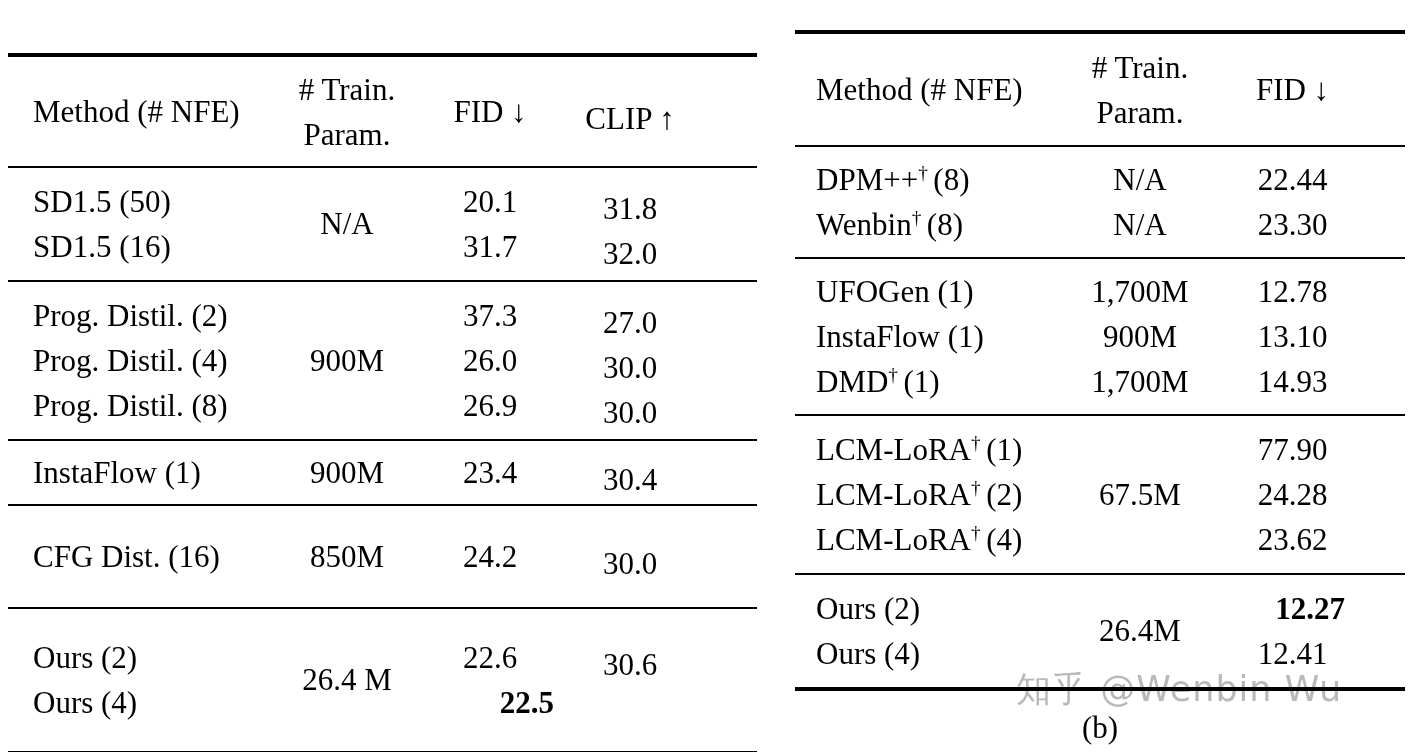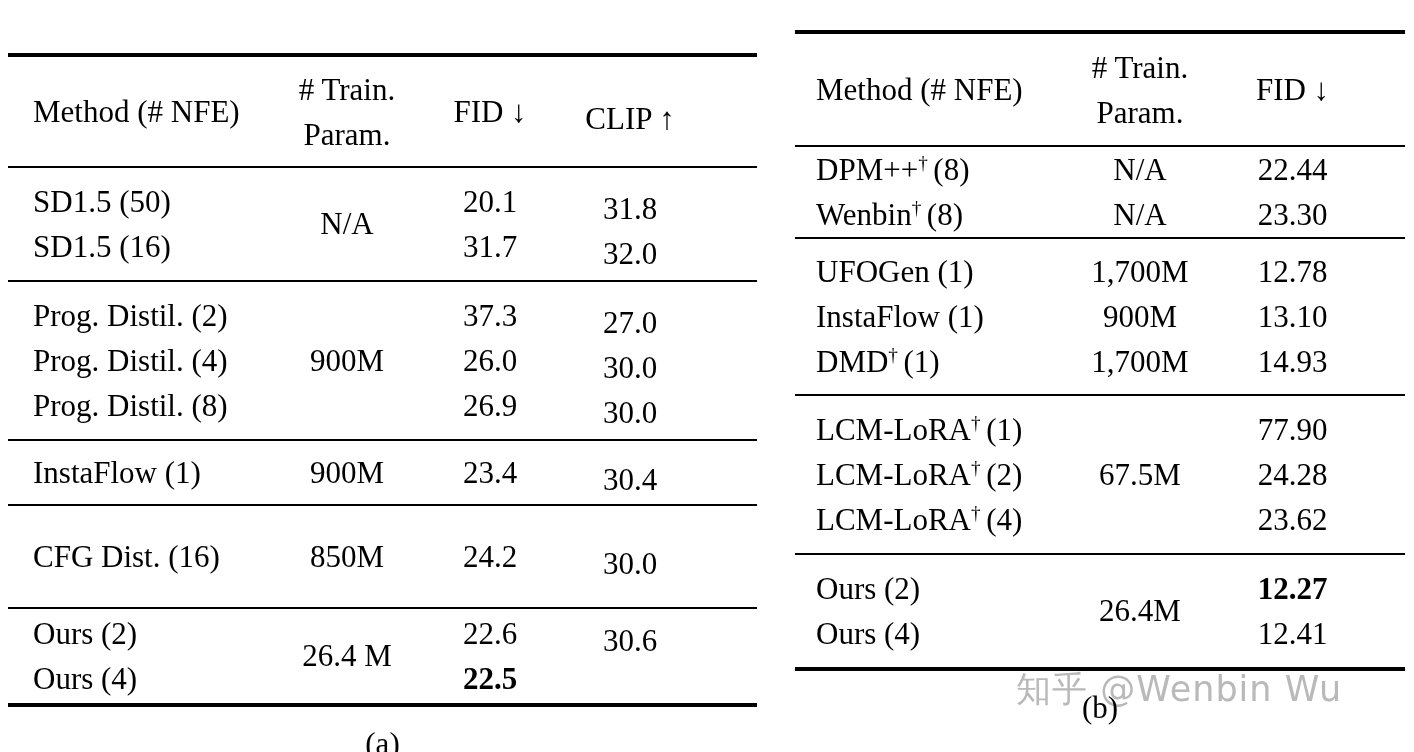--- a/index.html
+++ b/index.html
@@ -45,21 +45,21 @@
     white-space: nowrap;
   }
   .pcol-a { left: 260px; width: 158px; }
   .pcol-b { left: 245px; width: 200px; }
 
   .two-line { display: flex; flex-direction: column; justify-content: center; }
   .two-line div { line-height: 45px; text-align: center; }
 
   .dag { font-size: 0.62em; line-height: 0; }
   .nfe { margin-left: 0.18em; }
-  .bold { font-weight: bold; }
+  .bold { font-weight: bold; text-align: right; }
 
   .caption { margin-top: 14px; height: 45px; line-height: 45px; text-align: center; }
 
   #watermark {
     position: absolute;
     left: 1016px; top: 666px;
     font-family: "DejaVu Sans", "Liberation Sans", sans-serif;
     font-size: 35px;
     color: #b9b9b9;
     letter-spacing: 1px;
@@ -143,21 +143,21 @@
     <div class="row">
       <div class="cell m-a">CFG Dist. (16)</div>
       <div class="cell p-a">850M</div>
       <div class="cell f-a">24.2</div>
       <div class="cell c-a">30.0</div>
     </div>
   </div>
 
   <div class="rule thin"></div>
 
-  <div class="sec" style="padding:2px 0">
+  <div class="sec" style="padding:26px 0">
     <div class="span-param pcol-a">26.4 M</div>
     <div class="row">
       <div class="cell m-a">Ours (2)</div>
       <div class="cell p-a"></div>
       <div class="cell f-a">22.6</div>
       <div class="cell c-a">30.6</div>
     </div>
     <div class="row">
       <div class="cell m-a">Ours (4)</div>
       <div class="cell p-a"></div>
@@ -176,21 +176,21 @@
     <div class="cell m-b">Method (# NFE)</div>
     <div class="p-b two-line">
       <div># Train.</div>
       <div>Param.</div>
     </div>
     <div class="cell f-b">FID ↓</div>
   </div>
 
   <div class="rule thin"></div>
 
-  <div class="sec" style="padding:0 0">
+  <div class="sec" style="padding:10px 0">
     <div class="row">
       <div class="cell m-b">
         <span>DPM++</span><sup class="dag">†</sup><span class="nfe">(8)</span>
       </div>
       <div class="cell p-b">N/A</div>
       <div class="cell f-b">22.44</div>
     </div>
     <div class="row">
       <div class="cell m-b">
         <span>Wenbin</span><sup class="dag">†</sup><span class="nfe">(8)</span>

